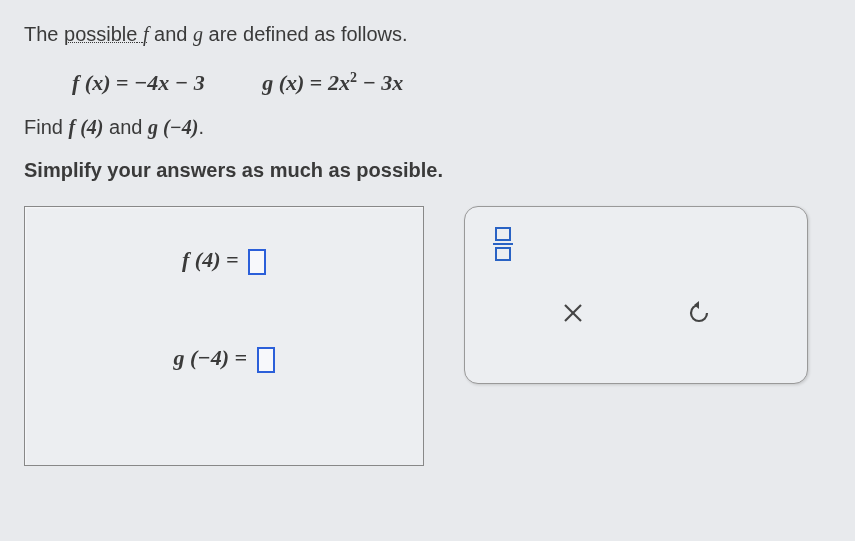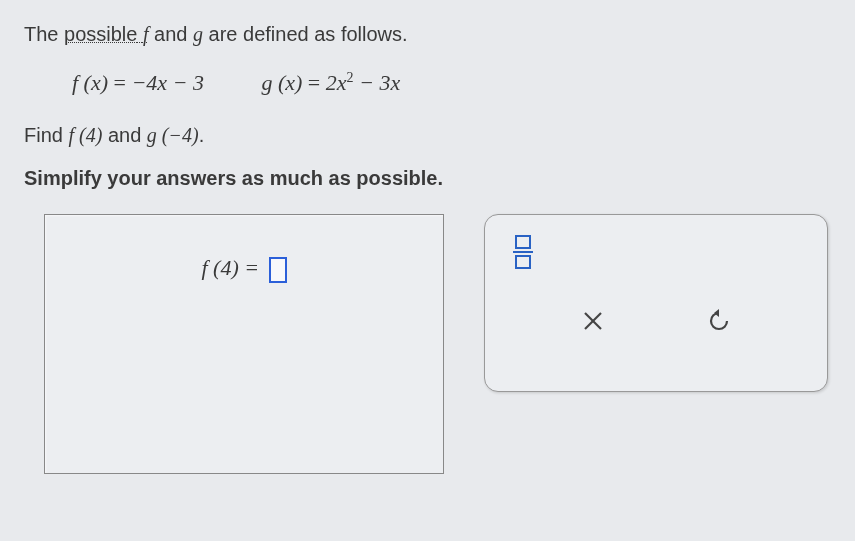--- a/index.html
+++ b/index.html
@@ -24,46 +24,46 @@
       text-decoration: underline;
       text-decoration-style: dotted;
       text-decoration-thickness: 1px;
     }
     .italic {
       font-family: 'Times New Roman', serif;
       font-style: italic;
     }
     .serif {
       font-family: 'Times New Roman', serif;
+      font-weight: bold;
     }
     .equations-row {
       padding: 20px 0 12px 48px;
       font-size: 22px;
     }
     .equations-row .eq {
       display: inline-block;
       margin-right: 52px;
     }
     .exp {
       font-size: 14px;
       vertical-align: super;
     }
     .find-line {
-      margin-top: 16px;
+      margin-top: 8px;
       margin-bottom: 20px;
     }
     .simplify-line {
       margin-bottom: 24px;
       font-weight: bold;
     }
     .panels {
       display: flex;
       gap: 40px;
       align-items: flex-start;
-      margin-left: 20px;
     }
     .answer-panel {
       border: 1px solid #888;
       background: #eceef1;
       width: 400px;
       height: 260px;
       padding: 40px 0 0 0;
       box-shadow: inset 1px 1px 2px rgba(255,255,255,0.6);
     }
     .answer-row {
@@ -150,20 +150,24 @@
 </div>
 
 <div class="simplify-line">Simplify your answers as much as possible.</div>
 
 <div class="panels">
   <div class="answer-panel">
     <div class="answer-row serif">
       <span class="italic">f (4) = </span>
       <span class="input-box"></span>
     </div>
+    <div class="answer-row serif">
+      <span class="italic">g (−4) = </span>
+      <span class="input-box"></span>
+    </div>
   </div>
 
   <div class="tool-panel">
     <div class="tool-top">
       <div class="fraction-btn">
         <div class="frac-box"></div>
         <div class="frac-bar"></div>
         <div class="frac-box"></div>
       </div>
     </div>

